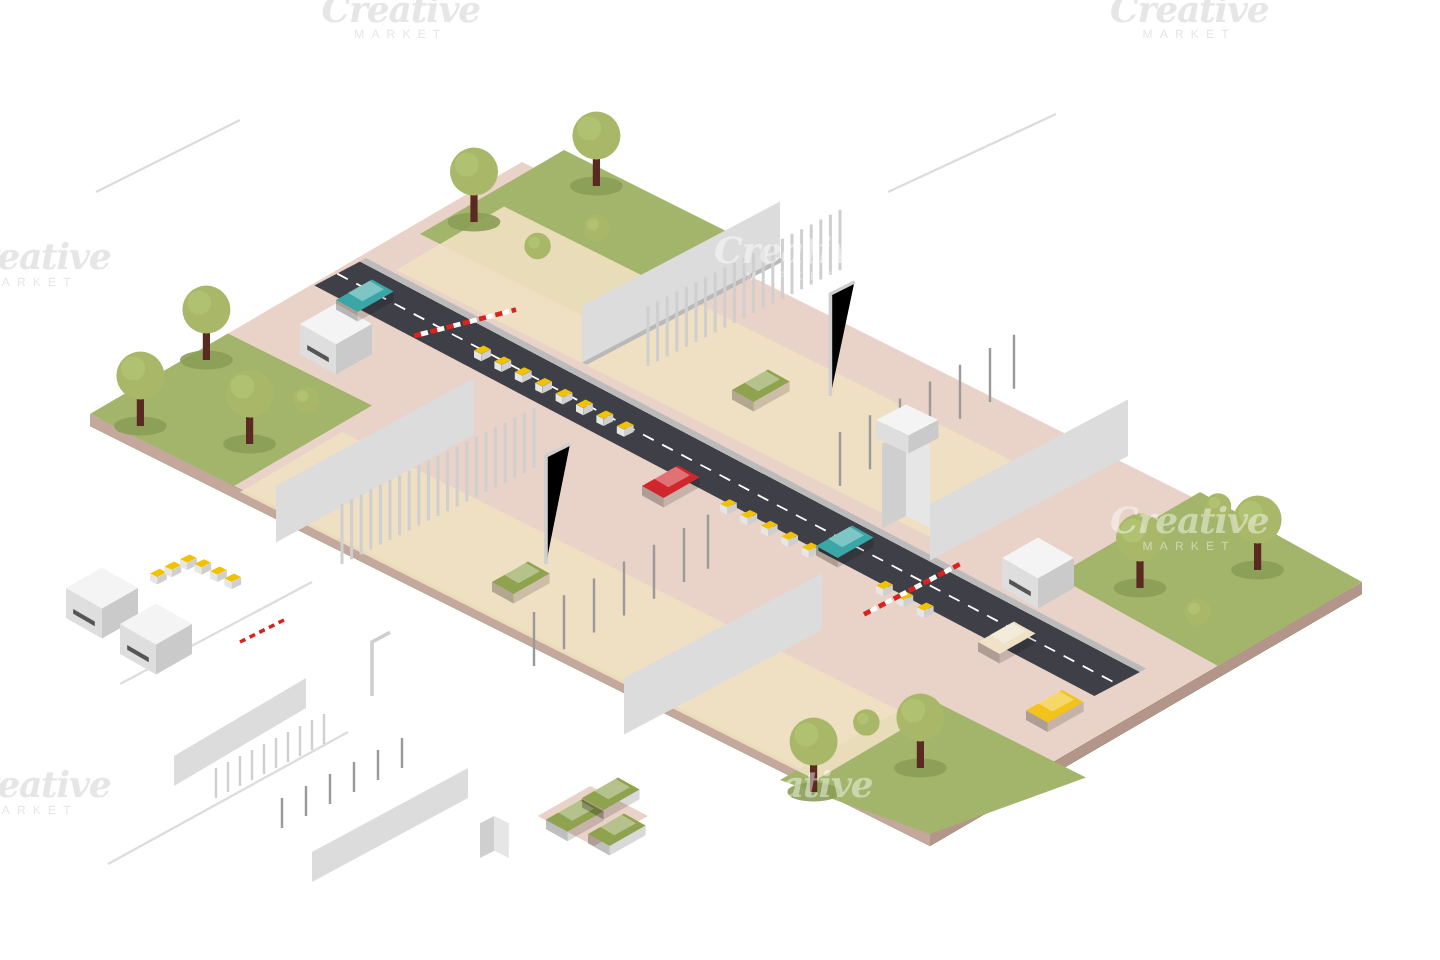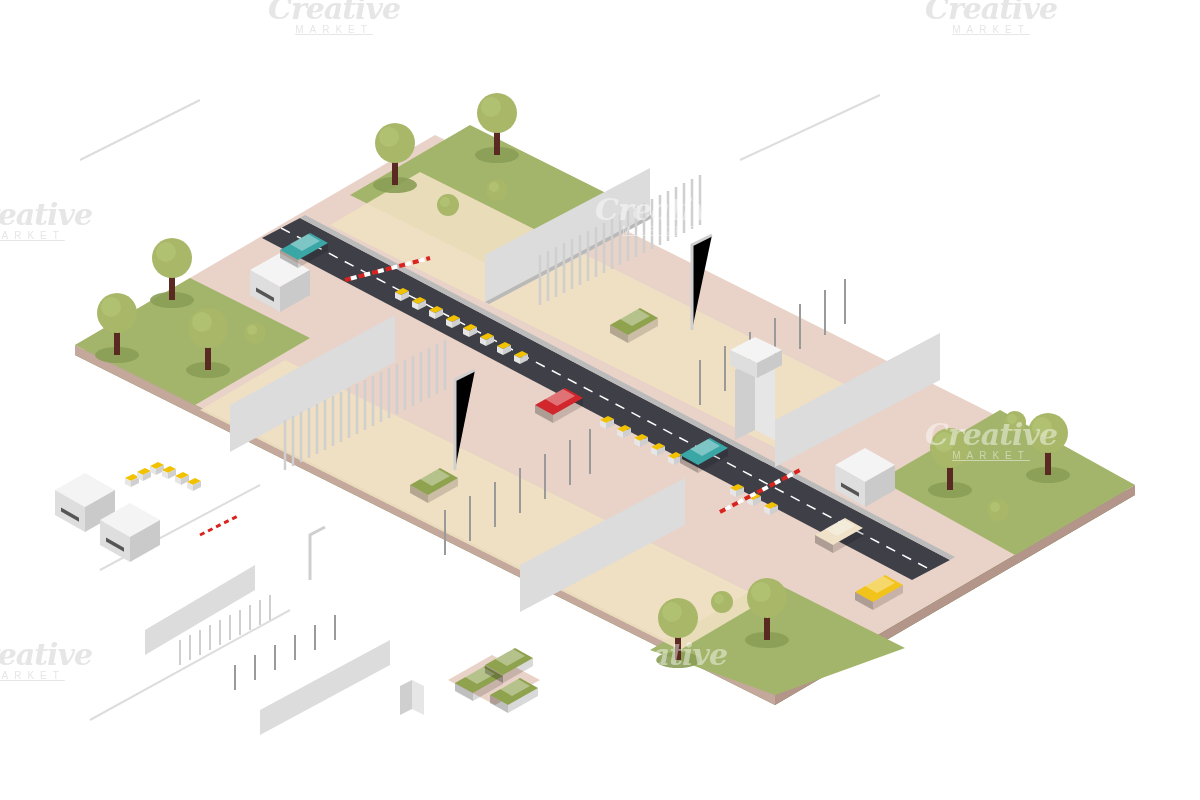--- a/index.html
+++ b/index.html
@@ -1,20 +1,20 @@
 <!DOCTYPE html>
 <html><head>
 <meta charset="utf-8">
 <style>
   html,body{margin:0;padding:0;background:#ffffff;}
   body{width:1200px;height:800px;overflow:hidden;position:relative;font-family:"Liberation Sans",sans-serif;}
   #scene{position:absolute;left:0;top:0;width:1200px;height:800px;}
   .wm{position:absolute;color:#e6e6e6;text-align:center;pointer-events:none;}
   .wm .w1{font-family:"DejaVu Serif",serif;font-style:italic;font-weight:bold;font-size:30px;line-height:30px;letter-spacing:-1px;}
-  .wm .w2{font-size:10px;letter-spacing:6px;line-height:12px;text-decoration:underline;}
+  .wm .w2{font-size:10px;letter-spacing:6px;line-height:12px;}
   .wm.dark{color:rgba(255,255,255,0.45);}
 </style>
 </head>
 <body>
 
 <svg id="scene" viewBox="0 0 1200 800" xmlns="http://www.w3.org/2000/svg">
   <defs>
     <g id="tree">
       <ellipse cx="0" cy="0" rx="22" ry="8" fill="#8a9d55" opacity="0.9"></ellipse>
       <rect x="-3" y="-30" width="6" height="30" fill="#5a2a22"></rect>

